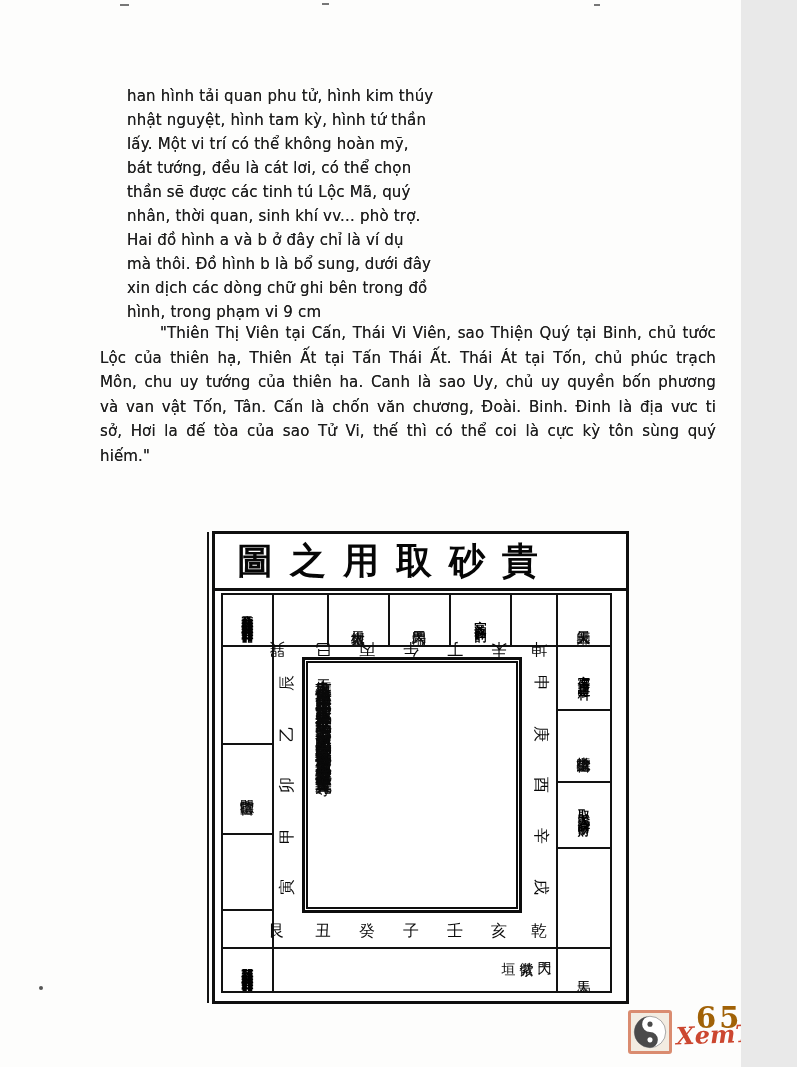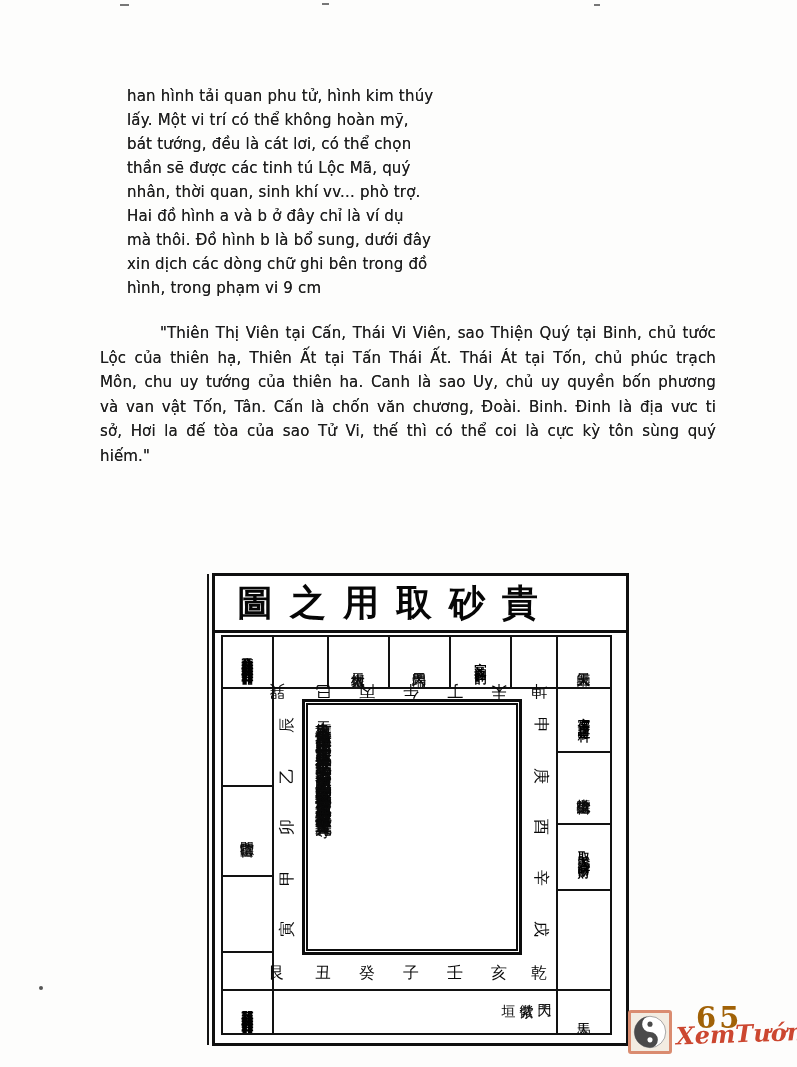--- a/index.html
+++ b/index.html
@@ -1,27 +1,27 @@
 <!DOCTYPE html>
 <html><head>
 <meta charset="utf-8">
 <style>
   html,body{margin:0;padding:0;background:#e9e9e9;}
-  .page{position:relative;width:797px;height:1067px;background:#fdfdfc;overflow:hidden;
+  .page{position:relative;width:741px;height:1067px;background:#fdfdfc;overflow:hidden;
         font-family:"DejaVu Sans",sans-serif;color:#1d1d1d;}
   
   .p1{position:absolute;left:127px;top:84px;width:340px;font-size:15px;line-height:24px;
       letter-spacing:.2px;text-shadow:0 0 .4px #444;}
   .p2{position:absolute;left:100px;top:321px;width:616px;font-size:15px;line-height:24.5px;
       letter-spacing:.15px;text-shadow:0 0 .4px #444;}
   .p2 .jl{text-align:justify;text-align-last:justify;}
   .p2 .indent{padding-left:60px;}
   
   .diagram{position:absolute;left:212px;top:531px;width:411px;height:467px;background:#fff;
-           border:3px solid #0f0f0f;font-family:"DejaVu Serif",serif;margin-top:42px;}
+           border:3px solid #0f0f0f;font-family:"DejaVu Serif",serif;}
   .dbl-line{position:absolute;left:-8px;top:-2px;bottom:-2px;width:2px;background:#141414;}
   .dtitle{height:54px;border-bottom:3px solid #0f0f0f;display:flex;align-items:center;
           padding-left:22px;font-size:36px;font-weight:bold;letter-spacing:17px;color:#060606;
           white-space:nowrap;overflow:hidden;}
   .chart{position:absolute;left:0;right:0;top:57px;bottom:0;}
   .cell{position:absolute;border:2px solid #121212;box-sizing:border-box;background:#fff;
         display:flex;align-items:center;justify-content:center;overflow:hidden;}
   .v2{writing-mode:vertical-rl;display:flex;gap:1px;}
   .cjk{writing-mode:vertical-rl;text-orientation:upright;font-size:14px;line-height:16px;
        color:#0a0a0a;letter-spacing:0;}
@@ -55,20 +55,21 @@
 
 <div class="page">
 
   <div class="speck" style="left:120px;top:4px;width:9px;height:2px;"></div>
   <div class="speck" style="left:322px;top:3px;width:7px;height:2px;"></div>
   <div class="speck" style="left:594px;top:4px;width:6px;height:2px;"></div>
   <div class="speck" style="left:39px;top:986px;width:4px;height:4px;border-radius:2px;background:#555;"></div>
 
   <div class="p1">
     <div>han hình tải quan phu tử, hình kim thúy</div>
+    <div>nhật nguyệt, hình tam kỳ, hình tứ thần</div>
     <div>lấy. Một vi trí có thể không hoàn mỹ,</div>
     <div>bát tướng, đều là cát lơi, có thể chọn</div>
     <div>thần sẽ được các tinh tú Lộc Mã, quý</div>
     <div>nhân, thời quan, sinh khí vv... phò trợ.</div>
     <div>Hai đồ hình a và b ở đây chỉ là ví dụ</div>
     <div>mà thôi. Đồ hình b là bổ sung, dưới đây</div>
     <div>xin dịch các dòng chữ ghi bên trong đồ</div>
     <div>hình, trong phạm vi 9 cm</div>
   </div>
 

